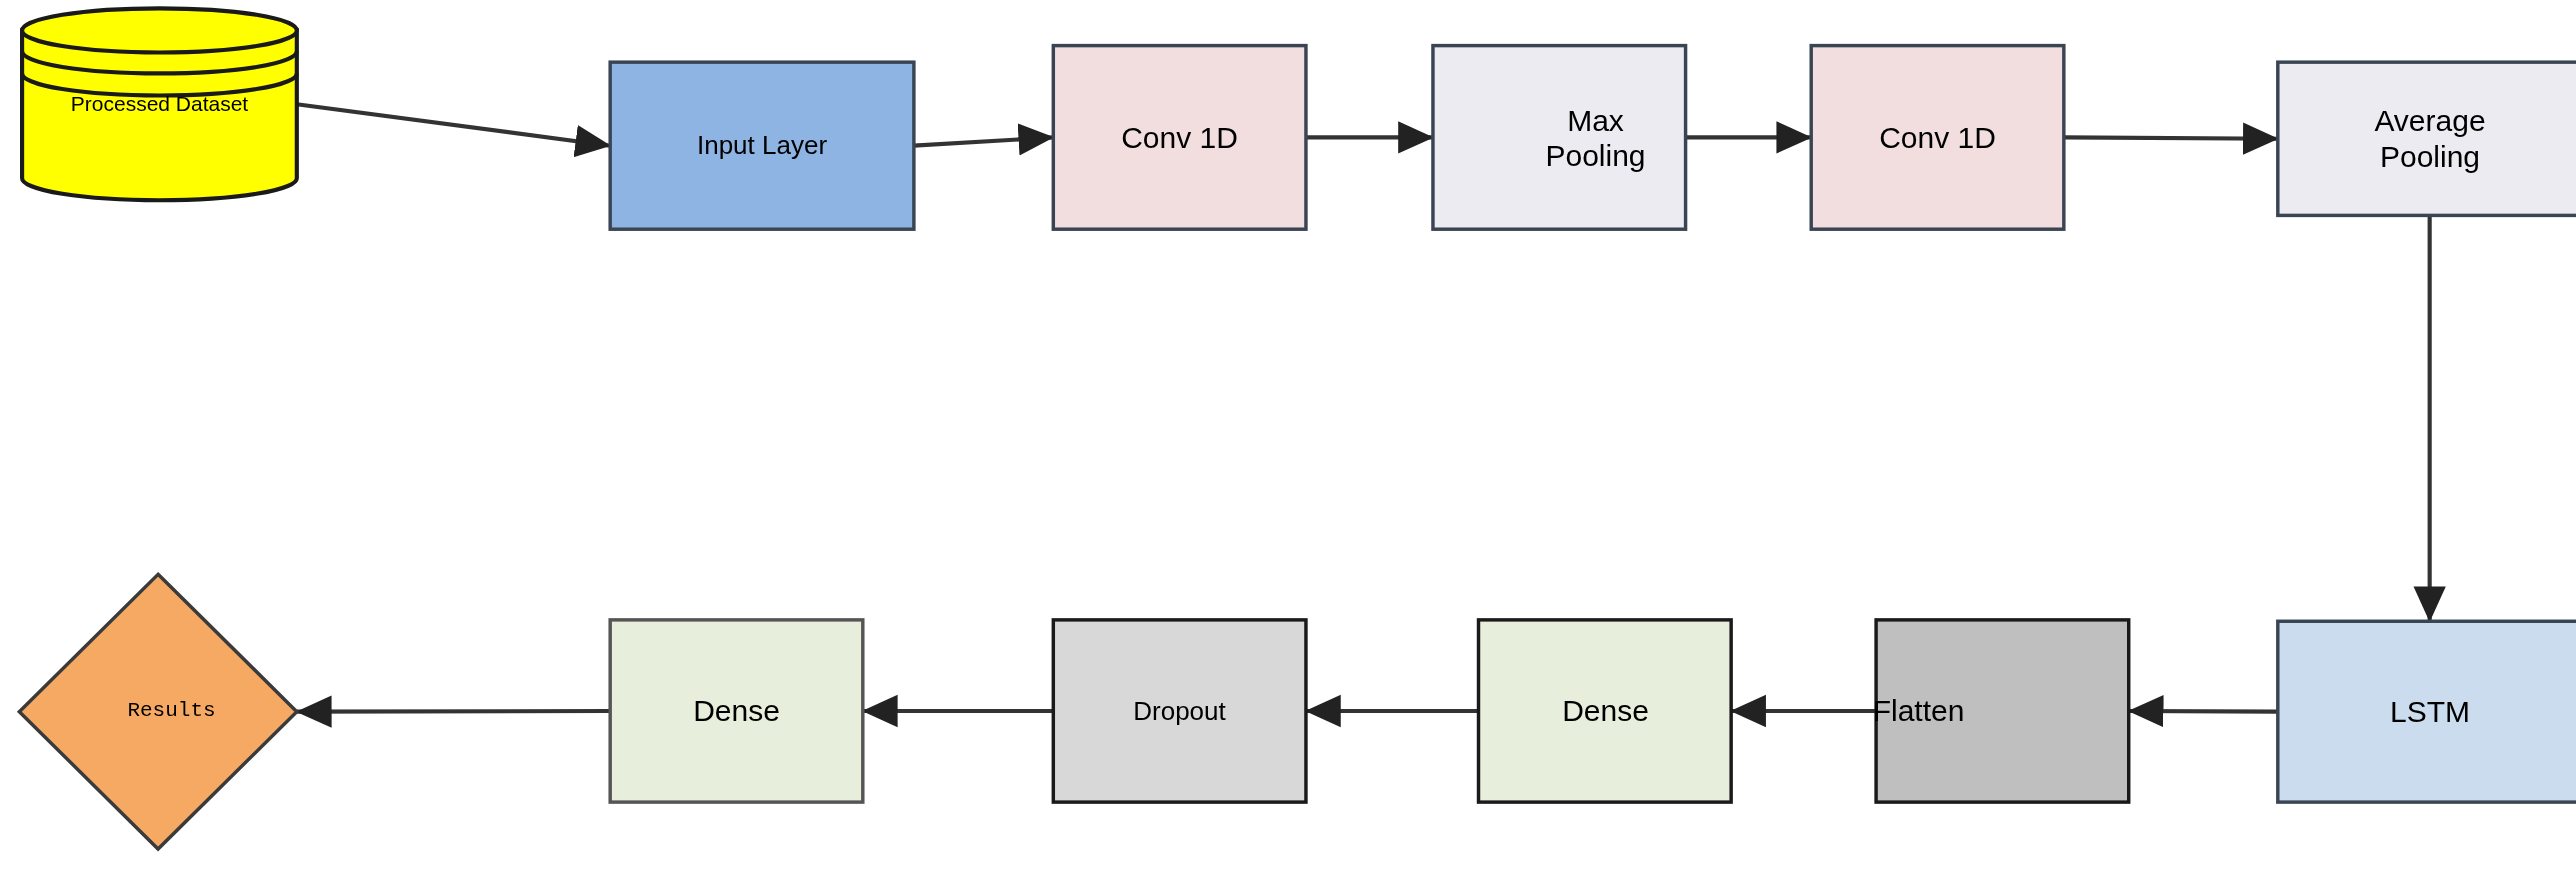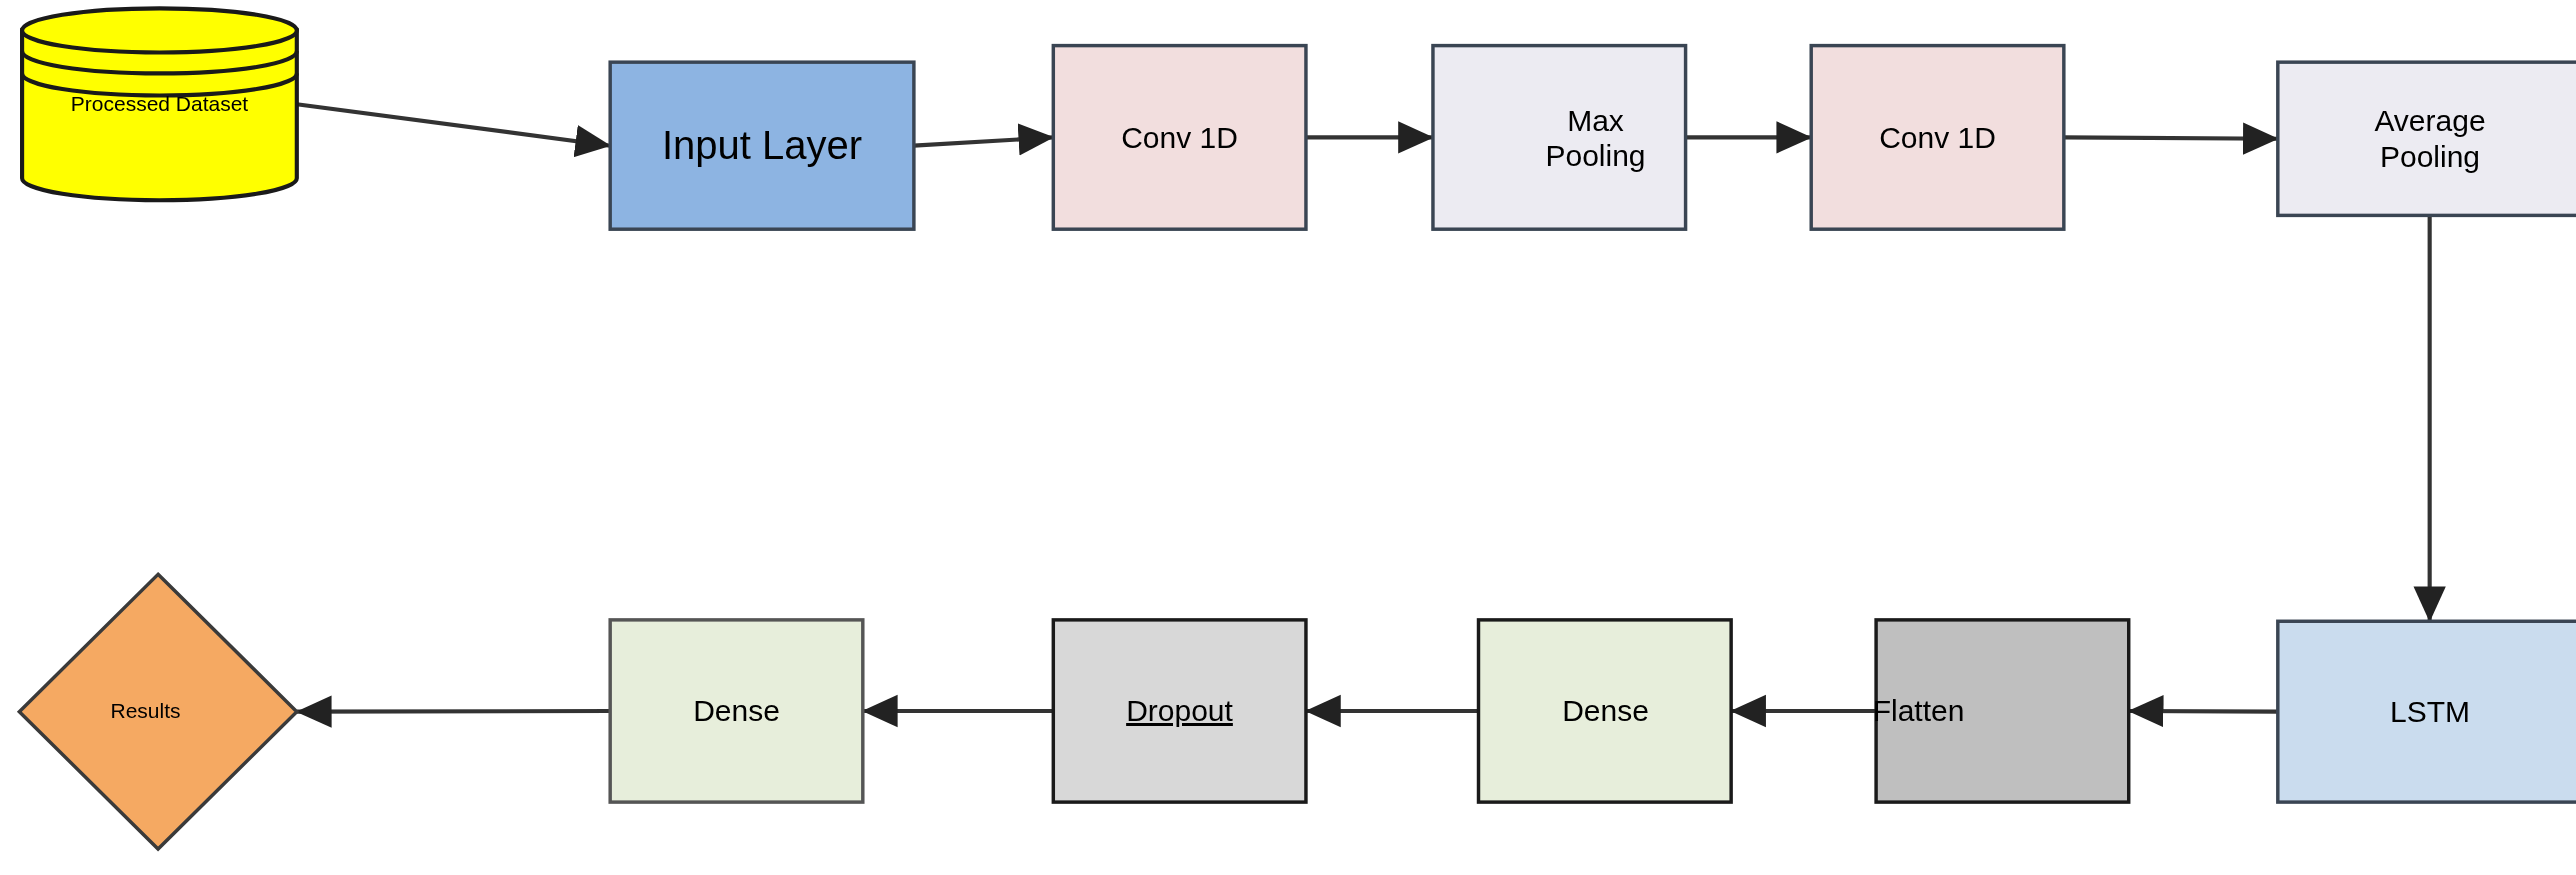--- a/index.html
+++ b/index.html
@@ -99,29 +99,29 @@
           <rect x="884" y="898" width="366" height="264" fill="#e7eedb" stroke="#555555" stroke-width="5"></rect>
         </g>
         <g>
           <polygon points="229,832 430,1031 229,1230 28,1031" fill="#f5a962" stroke="#3a3a3a" stroke-width="5"></polygon>
         </g>
       </g>
   </svg>
 
   <div id="labels-layer">
       <div class="node-label" style="left: 22px; top: 8.3px; width: 275px; height: 192px; font-size: 21px;">Processed Dataset</div>
-      <div class="node-label" style="left: 610px; top: 62px; width: 304px; height: 167px; font-size: 40px;">Input Layer</div>
+      <div class="node-label" style="left: 610px; top: 62px; width: 304px; height: 167px; font-size: 26px;">Input Layer</div>
       <div class="node-label" style="left: 1053px; top: 46px; width: 253px; height: 184px; font-size: 30px;">Conv 1D</div>
       <div class="node-label" style="left: 1433px; top: 46px; width: 253px; height: 184px; font-size: 30px; margin-left: 36px;">Max
 Pooling</div>
       <div class="node-label" style="left: 1811px; top: 46px; width: 253px; height: 184px; font-size: 30px;">Conv 1D</div>
       <div class="node-label" style="left: 2278px; top: 62px; width: 304px; height: 153px; font-size: 30px;">Average
 Pooling</div>
       <div class="node-label" style="left: 2278px; top: 621px; width: 304px; height: 181px; font-size: 30px;">LSTM</div>
       <div class="node-label" style="left: 1792px; top: 620px; width: 253px; height: 182px; font-size: 30px;">Flatten</div>
       <div class="node-label" style="left: 1479px; top: 620px; width: 253px; height: 182px; font-size: 30px;">Dense</div>
-      <div class="node-label" style="left: 1053px; top: 620px; width: 253px; height: 182px; font-size: 30px; text-decoration: underline;">Dropout</div>
+      <div class="node-label" style="left: 1053px; top: 620px; width: 253px; height: 182px; font-size: 26px;">Dropout</div>
       <div class="node-label" style="left: 610px; top: 620px; width: 253px; height: 182px; font-size: 30px;">Dense</div>
-      <div class="node-label" style="left: 7px; top: 574px; width: 277px; height: 275px; font-size: 21px;">Results</div>
+      <div class="node-label" style="left: 33px; top: 574px; width: 277px; height: 275px; font-size: 21px; font-family: Liberation Mono, monospace;">Results</div>
     </div>
 
 </div>
 
 
 </body></html>

